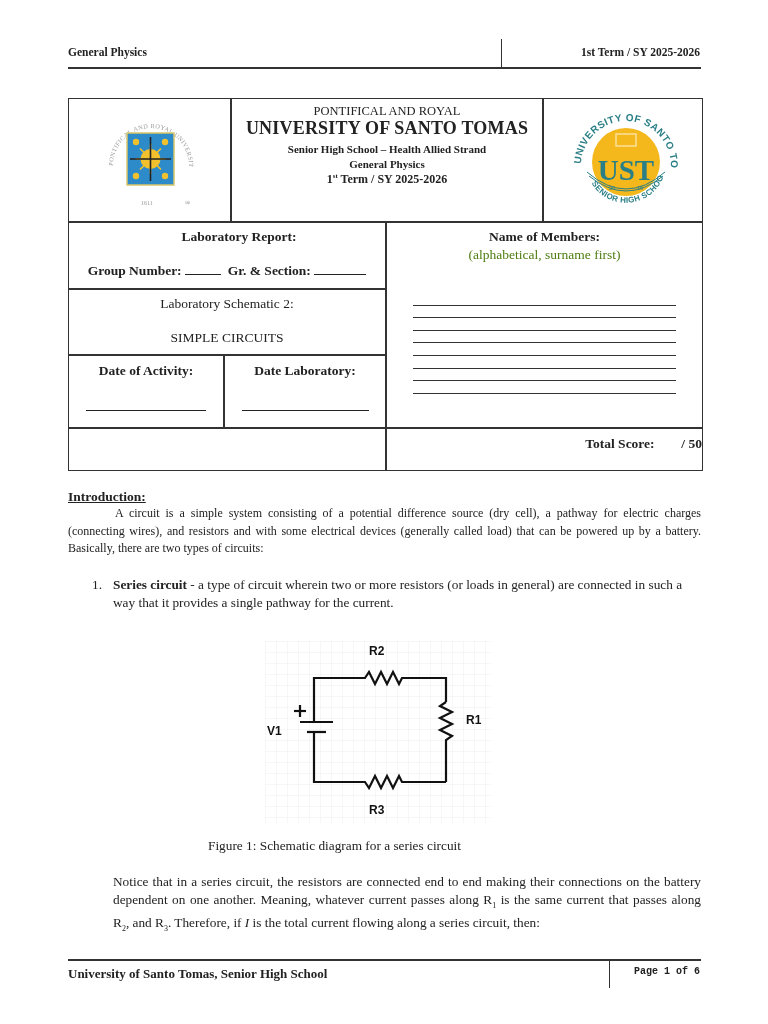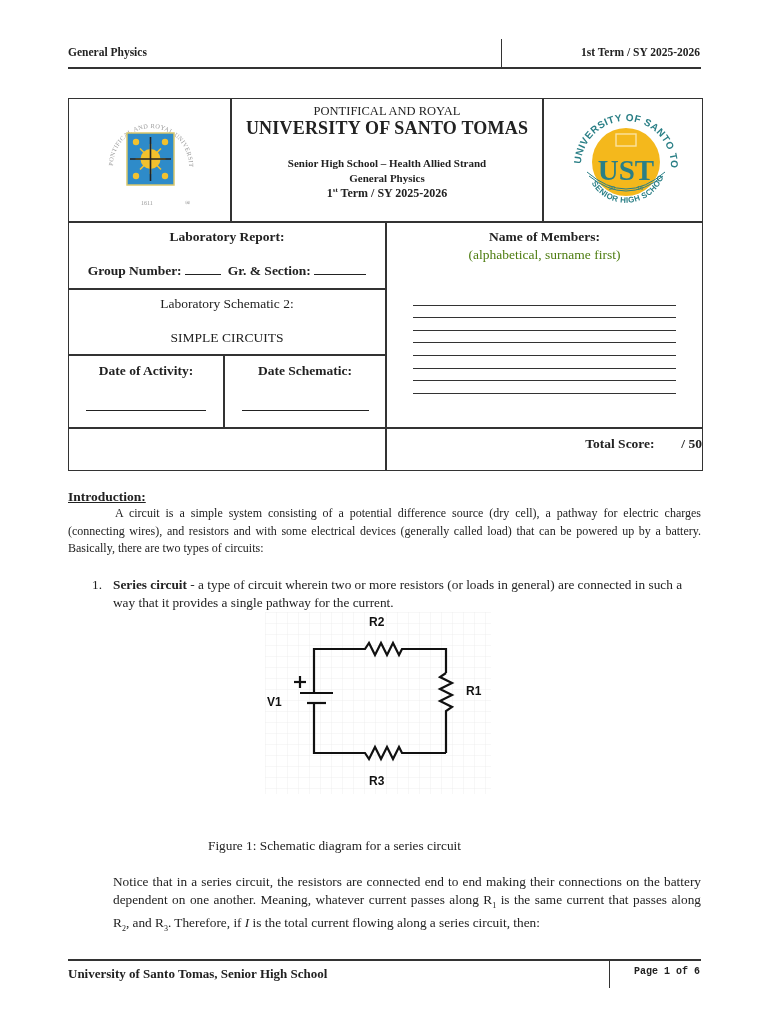--- a/index.html
+++ b/index.html
@@ -15,41 +15,41 @@
 
   
   .tbl { left:68px; top:98px; width:635px; height:373px; border:1.5px solid #333; box-sizing:border-box; }
   .line-h { background:#333; height:1.5px; }
   .line-v { background:#333; width:1.5px; }
 
   .banner { left:231px; top:104px; width:312px; text-align:center; line-height:1.15; }
   .b-l1 { font-size:12.5px; }
   .b-l2 { font-size:18px; font-weight:bold; letter-spacing:0.2px; }
   .b-l3 { font-size:12px; margin-top:3px; }
-  .b-l4 { font-size:11px; font-weight:bold; margin-top:18px; }
+  .b-l4 { font-size:11px; font-weight:bold; margin-top:4px; }
   .b-l5 { font-size:11px; font-weight:bold; margin-top:2px; }
   .b-l6 { font-size:12px; font-weight:bold; margin-top:2px; }
   .b-l6 sup { font-size:7px; }
 
   .cell-title { font-size:13.5px; font-weight:bold; text-align:center; }
   .cell-text { font-size:13.5px; text-align:center; }
   .blank { display:inline-block; border-bottom:1.2px solid #222; height:12px; vertical-align:baseline; }
 
   .members-lines { left:413px; top:293px; width:263px; }
   .members-lines div { height:11.6px; border-bottom:1.5px solid #333; }
 
   
   .intro-h { left:68px; top:489px; font-size:13.5px; font-weight:bold; text-decoration:underline; }
   .para { left:68px; width:633px; font-size:12px; line-height:17.5px; text-align:justify; }
   .para .indent { display:inline-block; width:47px; }
   .list { left:92px; top:576px; width:609px; font-size:13.3px; line-height:17.5px; }
   .list-num { position:absolute; left:0; top:0; }
   .list-body { margin-left:21px; }
 
-  .figure { left:265px; top:612px; width:226px; height:182px;text-align:center; }
+  .figure { left:265px; top:641px; width:226px; height:182px;text-align:center; }
   .caption { left:0; width:669px; top:838px; text-align:center; font-size:13.3px; }
   .para2 { left:113px; width:588px; top:873px; font-size:13.3px; line-height:17.5px; text-align:justify; }
 
   
   .ftr-line { left:68px; top:959px; width:633px; height:1.5px; background:#333; }
   .ftr-vline { left:609px; top:960px; width:1px; height:28px; background:#333; }
   .ftr-left { left:68px; top:966px; font-family:Liberation Serif, serif; font-size:13px; font-weight:bold; }
   .ftr-right { right:68px; top:966px; font-family:Liberation Mono, monospace; font-size:10px; font-weight:bold; text-align:right; }
 </style>
 </head>
@@ -121,34 +121,34 @@
     <rect x="47" y="30" width="20" height="12" fill="none" stroke="#fbe3a2" stroke-width="1.4"></rect>
     <text x="57" y="76" font-size="29" font-weight="bold" fill="#2a7f86" text-anchor="middle" font-family="Liberation Serif, serif">UST</text>
     <text x="40" y="86" font-size="5.5" fill="#2a7f86" font-family="Liberation Sans, sans-serif">20</text>
     <text x="68" y="86" font-size="5.5" fill="#2a7f86" font-family="Liberation Sans, sans-serif">16</text>
     <text font-size="8" font-weight="bold" fill="#2a7f86" font-family="Liberation Sans, sans-serif" letter-spacing="0.3">
       <textPath href="#botArc" startOffset="6">SENIOR HIGH SCHOOL</textPath>
     </text>
   </svg>
 </div>
 
-<div class="abs cell-title" style="left:68px;top:229px;width:318px;">Laboratory Report:</div>
+<div class="abs cell-title" style="left:68px;top:229px;width:318px;padding-left:12px;">Laboratory Report:</div>
 <div class="abs cell-title" style="left:68px;top:262px;width:318px;white-space:nowrap;">
   <span>Group Number:</span>
   <span class="blank" style="width:36px;"></span>
   &nbsp;<span>Gr. &amp; Section:</span>
   <span class="blank" style="width:52px;"></span>
 </div>
 
 <div class="abs cell-text" style="left:68px;top:296px;width:318px;">Laboratory Schematic 2:</div>
 <div class="abs cell-text" style="left:68px;top:330px;width:318px;">SIMPLE CIRCUITS</div>
 
 <div class="abs cell-title" style="left:68px;top:363px;width:156px;">Date of Activity:</div>
 <div class="abs" style="left:86px;top:398px;width:120px;height:12px;border-bottom:1.2px solid #222;"></div>
-<div class="abs cell-title" style="left:224px;top:363px;width:162px;">Date Schematic:</div>
+<div class="abs cell-title" style="left:224px;top:363px;width:162px;">Date Laboratory:</div>
 <div class="abs" style="left:242px;top:398px;width:127px;height:12px;border-bottom:1.2px solid #222;"></div>
 
 <div class="abs cell-title" style="left:386px;top:229px;width:317px;">Name of Members:</div>
 <div class="abs cell-text" style="left:386px;top:247px;width:317px;color:#4d7c0f;">(alphabetical, surname first)</div>
 <div class="abs members-lines">
   <div></div>
   <div></div>
   <div></div>
   <div></div>
   <div></div>

